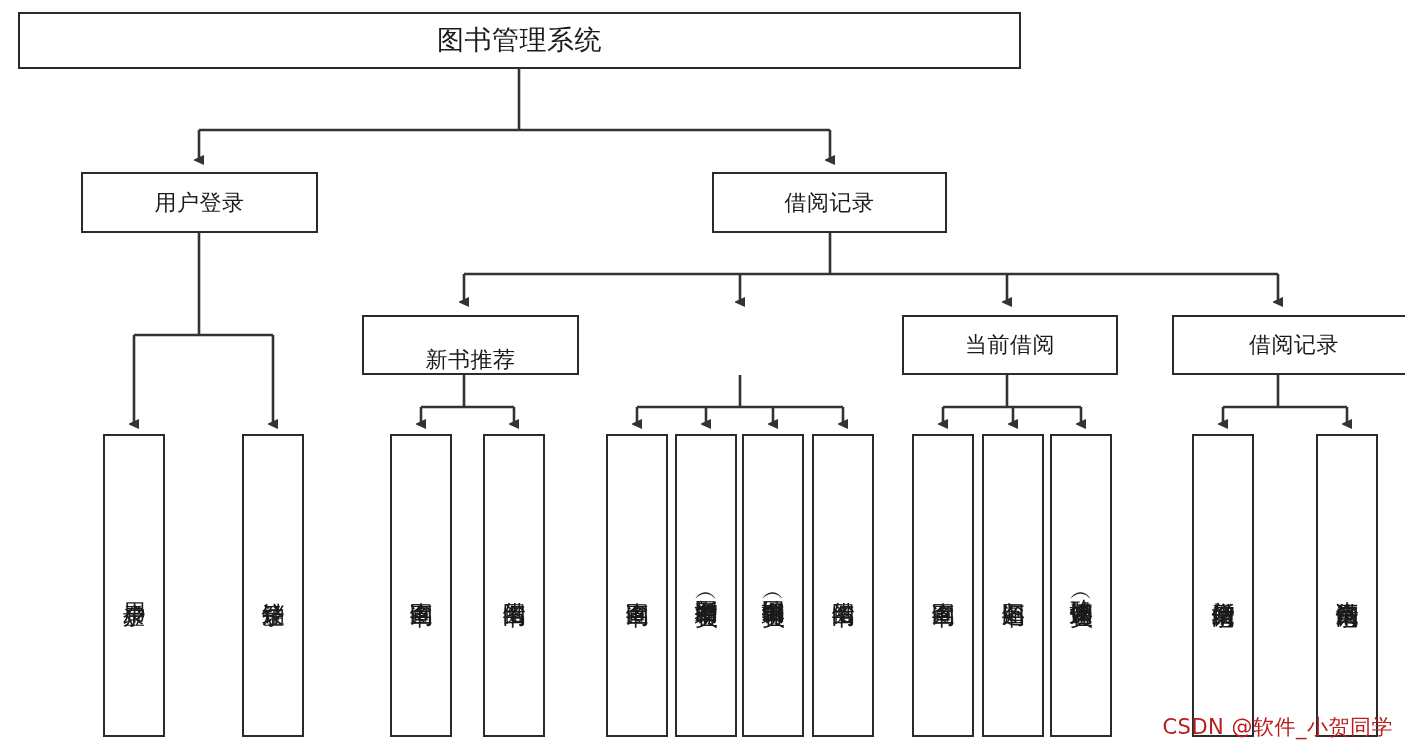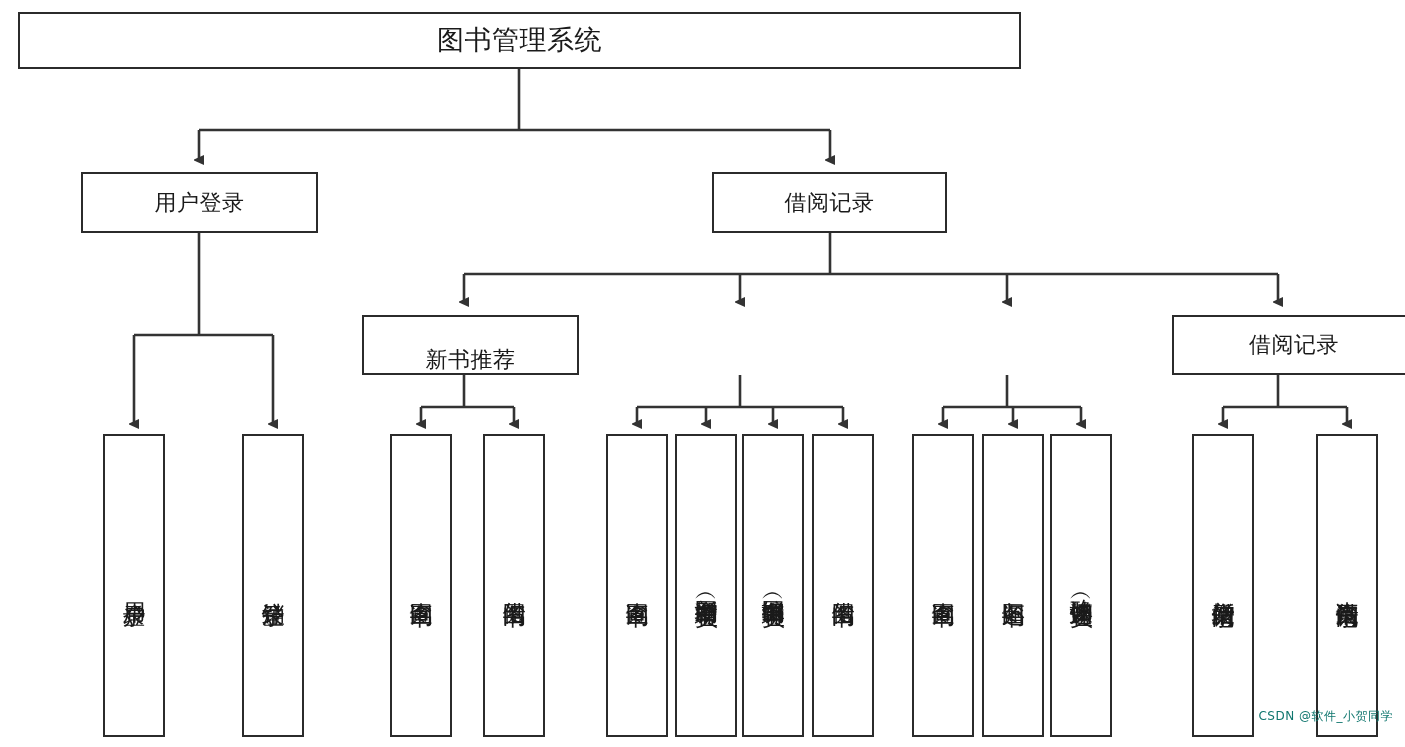--- a/index.html
+++ b/index.html
@@ -59,23 +59,23 @@
     writing-mode: vertical-rl;
     text-orientation: upright;
     font-size: 23px;
     line-height: 1.02;
     letter-spacing: 1px;
     max-height: 280px;
   }
   .watermark {
     position: absolute;
     right: 12px;
-    bottom: 22px;
-    font-size: 12px;
-    color: #0f766e;
+    bottom: 6px;
+    font-size: 21px;
+    color: #b91c1c;
     letter-spacing: 0.5px;
     white-space: nowrap;
     user-select: none;
   }
 </style>
 </head>
 <body>
 
 <div id="diagram-root">
 
@@ -136,20 +136,23 @@
   <div class="node horizontal" style="left:81px; top:172px; width:237px; height:61px;">
     <span class="node-label">用户登录</span>
   </div>
   <div class="node horizontal" style="left:712px; top:172px; width:235px; height:61px;">
     <span class="node-label">借阅记录</span>
   </div>
 
   <div class="node horizontal" style="left:362px; top:315px; width:217px; height:60px;align-items:flex-end;">
     <span class="node-label">新书推荐</span>
   </div>
+  <div class="node horizontal" style="left:902px; top:315px; width:216px; height:60px;">
+    <span class="node-label">当前借阅</span>
+  </div>
   <div class="node horizontal" style="left:1172px; top:315px; width:244px; height:60px;">
     <span class="node-label">借阅记录</span>
   </div>
 
   <div class="node leaf" style="left:103px; top:434px; width:62px; height:303px;">
     <span class="node-label">用户登录</span>
   </div>
   <div class="node leaf" style="left:242px; top:434px; width:62px; height:303px;">
     <span class="node-label">注销登录</span>
   </div>

